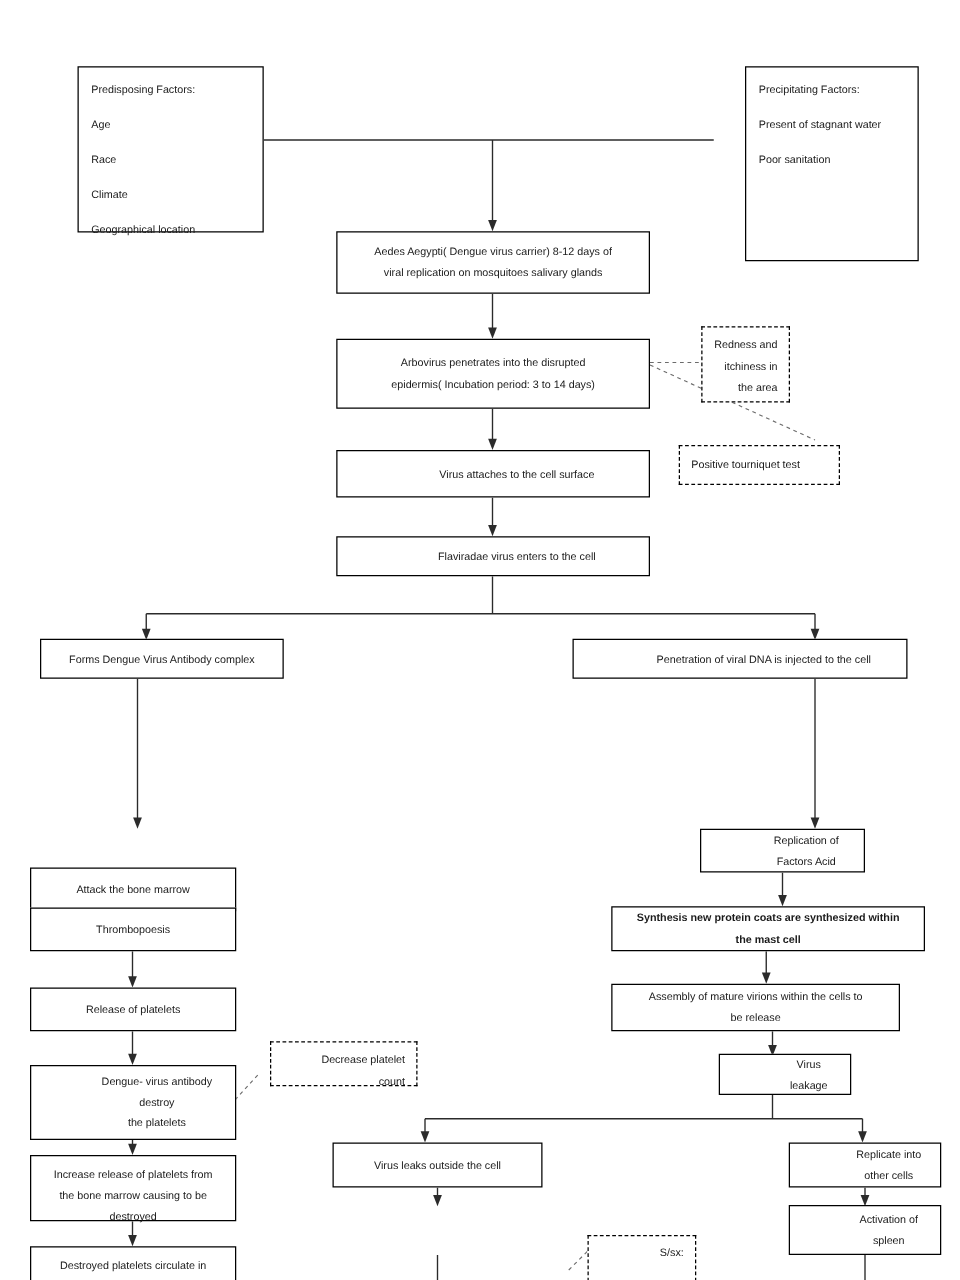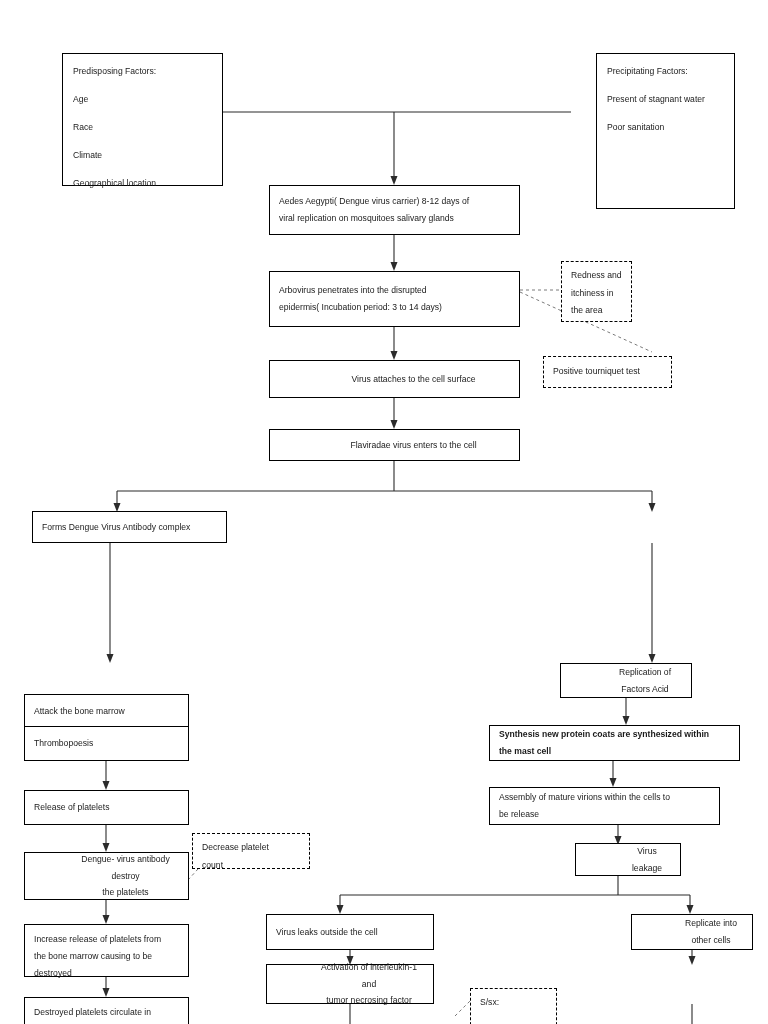--- a/index.html
+++ b/index.html
@@ -21,35 +21,35 @@
     box-sizing: border-box;
     border: 1px solid #000000;
     background: #ffffff;
     font-size: 8.6px;
     line-height: 1.95;
     color: #1a1a1a;
     padding: 6px 9px;
     z-index: 3;
   }
   .node.center { text-align: center; }
-  .node.left { text-align: left; }
+  .node.left { text-align: center; }
   .node.mid { display: flex; align-items: center; }
   .node.mid.center { justify-content: center; padding-left: 47px; }
   .node .txt { display: block; width: 100%; white-space: pre-line; }
 
   .callout {
     position: absolute;
     box-sizing: border-box;
     border: 1px dashed #000000;
     background: #ffffff;
     font-size: 8.6px;
     line-height: 2.05;
     color: #1a1a1a;
     padding: 5px 9px;
-    text-align: left;
+    text-align: right;
     z-index: 3;
   }
   .callout .txt { display: block; white-space: pre-line; }
 
   .listbox {
     position: absolute;
     box-sizing: border-box;
     border: 1px solid #000000;
     background: #ffffff;
     padding: 12px 10px 0 10px;
@@ -149,21 +149,21 @@
     <polygon class="wire-head" points="692,965 688.5,956 695.5,956"></polygon>
 
     <path class="wire" d="M 692 1004 L 692 1024"></path>
 
     <path class="dash" d="M 520 290 L 562 290"></path>
     <path class="dash" d="M 520 292 L 652 352"></path>
     <path class="dash" d="M 188 880 L 208 858"></path>
     <path class="dash" d="M 455 1016 L 471 1000"></path>
   </svg>
 
-  <div class="listbox" style="left:62px; top:53px; width:161px; height:133px;">
+  <div class="listbox" style="left:62px; top:53px; width:149px; height:133px;">
     <div class="row">Predisposing Factors:</div>
     <div class="row">Age</div>
     <div class="row">Race</div>
     <div class="row">Climate</div>
     <div class="row">Geographical location</div>
   </div>
 
   <div class="listbox" style="left:571px; top:53px; width:139px; height:156px;margin-left:25px;">
     <div class="row">Precipitating Factors:</div>
     <div class="row">Present of stagnant water</div>
@@ -195,39 +195,42 @@
   </div>
 
   <div class="node center mid" style="left:269px; top:429px; width:251px; height:32px;">
     <span class="txt">Flaviradae virus enters to the cell</span>
   </div>
 
   <div class="node left mid" style="left:32px; top:511px; width:195px; height:32px;">
     <span class="txt">Forms Dengue Virus Antibody complex</span>
   </div>
 
+  <div class="node center mid" style="left:458px; top:511px; width:268px; height:32px;">
+    <span class="txt">Penetration of viral DNA is injected to the cell</span>
+  </div>
 
   <div class="node left mid" style="left:24px; top:662px; width:165px; height:35px;margin-top:32px;">
     <span class="txt">Attack the bone marrow</span>
   </div>
 
   <div class="node left mid" style="left:24px; top:726px; width:165px; height:35px;">
     <span class="txt">Thrombopoesis</span>
   </div>
 
   <div class="node left mid" style="left:24px; top:790px; width:165px; height:35px;">
     <span class="txt">Release of platelets</span>
   </div>
 
-  <div class="node center mid" style="left:24px; top:852px; width:165px; height:48px;">
+  <div class="node center mid" style="left:24px; top:852px; width:165px; height:60px;">
     <span class="txt">Dengue- virus antibody destroy
 the platelets</span>
   </div>
 
-  <div class="callout" style="left:192px; top:833px; width:118px; height:36px;">
+  <div class="callout" style="left:216px; top:833px; width:118px; height:36px;">
     <span class="txt">Decrease platelet
 count</span>
   </div>
 
   <div class="node left" style="left:24px; top:924px; width:165px; height:53px;">
     <span class="txt">Increase release of platelets from
 the bone marrow causing to be
 destroyed</span>
   </div>
 
@@ -251,27 +254,26 @@
   </div>
 
   <div class="node center mid" style="left:575px; top:843px; width:106px; height:33px;">
     <span class="txt">Virus leakage</span>
   </div>
 
   <div class="node left mid" style="left:266px; top:914px; width:168px; height:36px;">
     <span class="txt">Virus leaks outside the cell</span>
   </div>
 
-  <div class="node center mid" style="left:266px; top:964px; width:168px; height:40px;">
-    <span class="txt">Activation of interleukin-1 and
-tumor necrosing factor</span>
-  </div>
 
   <div class="node center mid" style="left:631px; top:914px; width:122px; height:36px;">
     <span class="txt">Replicate into other cells</span>
   </div>
 
+  <div class="node center mid" style="left:631px; top:964px; width:122px; height:40px;">
+    <span class="txt">Activation of spleen</span>
+  </div>
 
   <div class="callout" style="left:470px; top:988px; width:87px; height:42px;">
     <span class="txt">S/sx:</span>
   </div>
 
 </div>
 
 </body></html>

